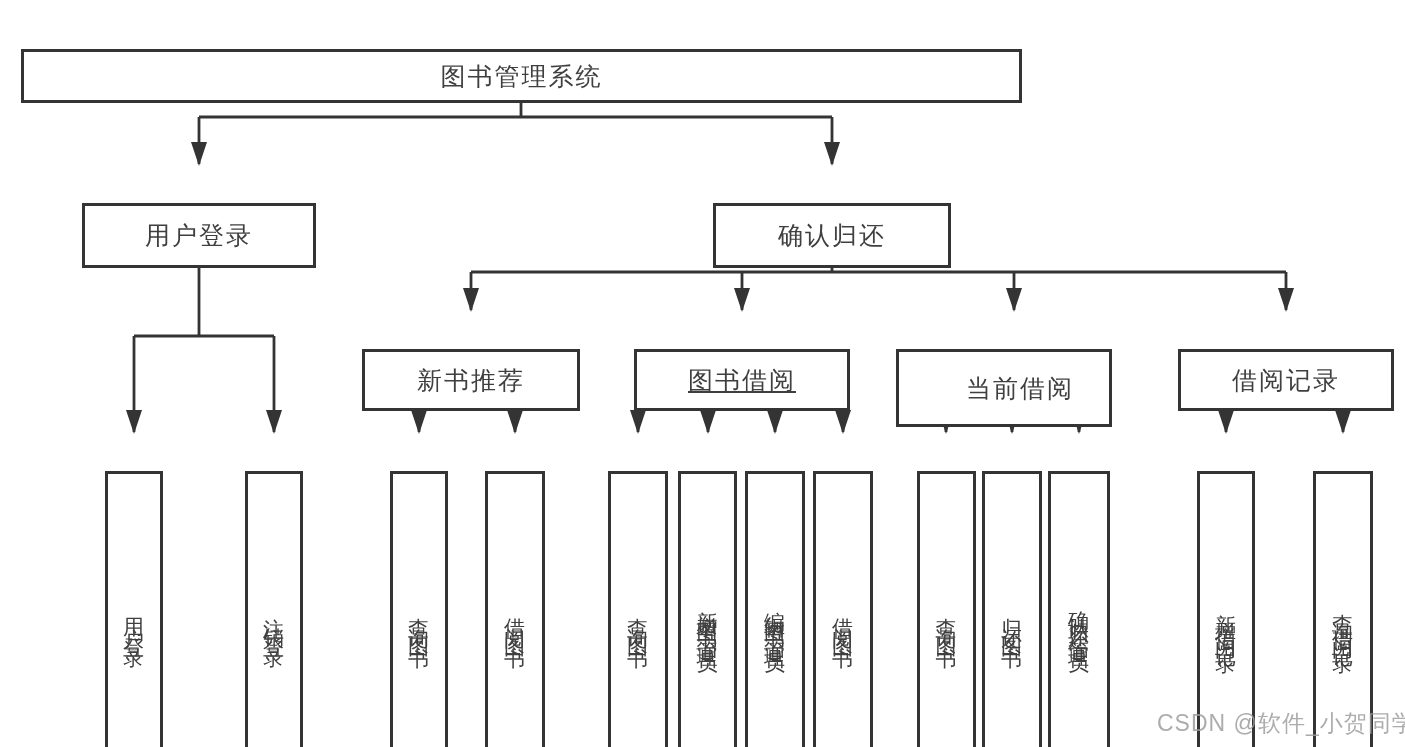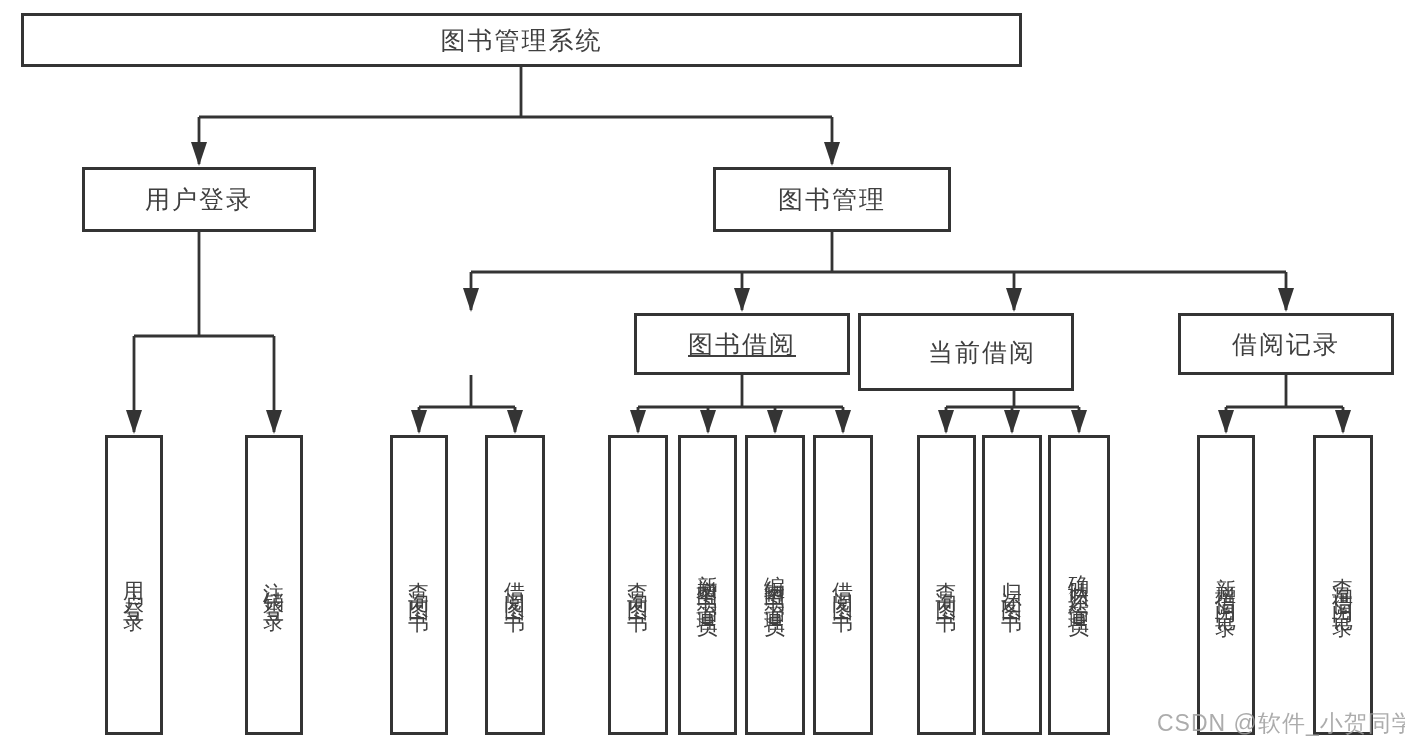--- a/index.html
+++ b/index.html
@@ -21,20 +21,21 @@
     position: absolute;
     box-sizing: border-box;
     background: #ffffff;
     border: 3px solid #343434;
     color: #3f3f3f;
     display: flex;
     align-items: center;
     justify-content: center;
     text-align: center;
     z-index: 2;
+    margin-top: 36px;
   }
   .node.h {
     font-size: 25px;
     letter-spacing: 2px;
     line-height: 1;
   }
   .node.v {
     font-size: 21px;
     writing-mode: vertical-rl;
     text-orientation: mixed;
@@ -98,24 +99,25 @@
 
       <path d="M1286,375 V407 M1226,407 H1343"></path>
       <path d="M1226,407 V432" marker-end="url(#arr)"></path>
       <path d="M1343,407 V432" marker-end="url(#arr)"></path>
     </g>
   </svg>
 
   <div class="node h" style="left:21px; top:13px; width:1001px; height:54px;">图书管理系统</div>
 
   <div class="node h" style="left:82px; top:167px; width:234px; height:65px;">用户登录</div>
-  <div class="node h" style="left:713px; top:167px; width:238px; height:65px;">图书管理</div>
+  <div class="node h" style="left:713px; top:167px; width:238px; height:65px;">确认归还</div>
 
+  <div class="node h" style="left:362px; top:313px; width:218px; height:62px;">新书推荐</div>
   <div class="node h" style="left:634px; top:313px; width:216px; height:62px;text-decoration:underline;">图书借阅</div>
-  <div class="node h" style="left:858px; top:313px; width:216px; height:78px;padding-left:32px;">当前借阅</div>
+  <div class="node h" style="left:896px; top:313px; width:216px; height:78px;padding-left:32px;">当前借阅</div>
   <div class="node h" style="left:1178px; top:313px; width:216px; height:62px;">借阅记录</div>
 
   <div class="node v" style="left:105px; top:435px; width:58px; height:300px;">用户登录</div>
   <div class="node v" style="left:245px; top:435px; width:58px; height:300px;">注销登录</div>
 
   <div class="node v" style="left:390px; top:435px; width:58px; height:300px;">查询图书</div>
   <div class="node v" style="left:485px; top:435px; width:60px; height:300px;">借阅图书</div>
 
   <div class="node v" style="left:608px; top:435px; width:60px; height:300px;">查询图书</div>
   <div class="node v long" style="left:678px; top:435px; width:59px; height:300px;">新增图书（管理员）</div>

